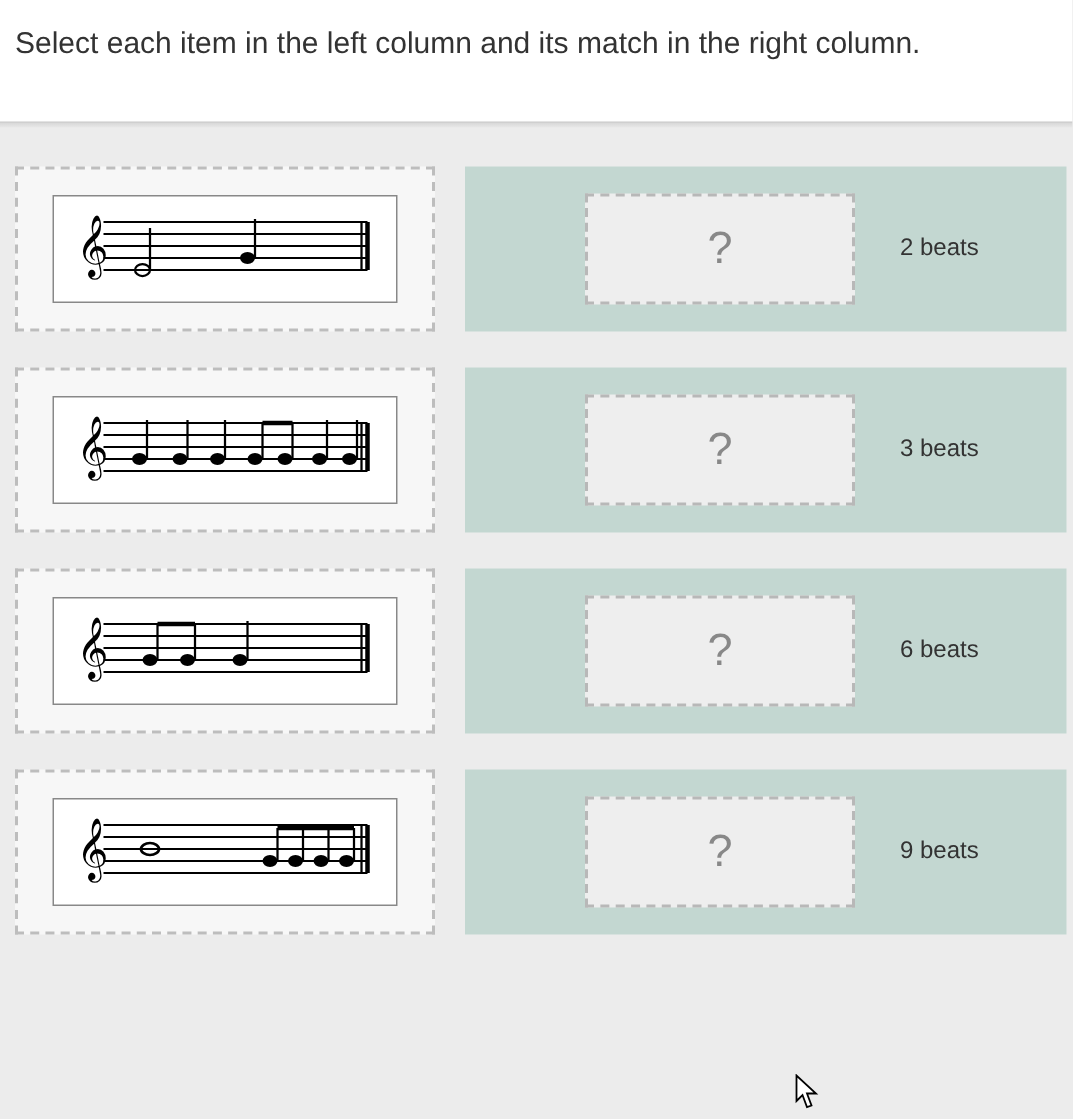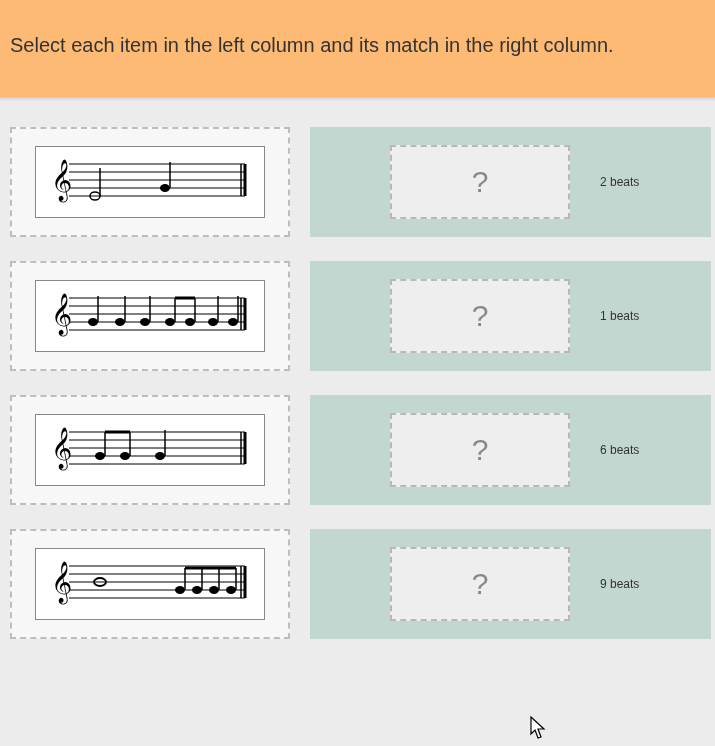--- a/index.html
+++ b/index.html
@@ -4,22 +4,22 @@
 <style>
   * { box-sizing: border-box; margin: 0; padding: 0; }
   body {
     width: 715px;
     height: 746px;
     background: #ececec;
     font-family: Arial, Helvetica, sans-serif;
     overflow: hidden;
   }
   .header {
-    padding: 34px 10px 40px 10px;
-    background: #fdba74;
+    padding: 18px 10px 40px 10px;
+    background: #ffffff;
   }
   .instruction {
     font-size: 20px;
     color: #333;
   }
   .divider {
     height: 4px;
     background: linear-gradient(#d8d8d8, #e8e8e8);
     border-top: 1px solid #cfcfcf;
   }
@@ -66,21 +66,21 @@
     height: 74px;
     background: #eeeeee;
     border: 2px dashed #b8b8b8;
     display: flex;
     align-items: center;
     justify-content: center;
     font-size: 30px;
     color: #888;
   }
   .beats-label {
-    font-size: 12px;
+    font-size: 16px;
     color: #333;
     margin-left: 30px;
     text-align: right;
   }
   .staff { stroke: #000; stroke-width: 1.2; }
   .cursor {
     position: absolute;
     left: 530px;
     top: 716px;
     width: 18px;
@@ -165,21 +165,21 @@
             <line x1="193" y1="34" x2="193" y2="8" stroke="#000" stroke-width="1.5"></line>
           <line x1="196" y1="10" x2="196" y2="42" stroke="#000" stroke-width="1.5"></line>
           <line x1="200" y1="10" x2="200" y2="42" stroke="#000" stroke-width="3"></line>
         </svg>
       </div>
     </div>
     <div class="right-panel">
       <div class="drop-target">
         <span>?</span>
       </div>
-      <div class="beats-label">1 beats</div>
+      <div class="beats-label">3 beats</div>
     </div>
   </div>
 
   <div class="row">
     <div class="left-cell">
       <div class="notation-box">
         <svg width="210" height="56" viewBox="0 0 210 56">
           <g class="staff">
             <line x1="24" y1="10" x2="200" y2="10"></line>
             <line x1="24" y1="18" x2="200" y2="18"></line>

